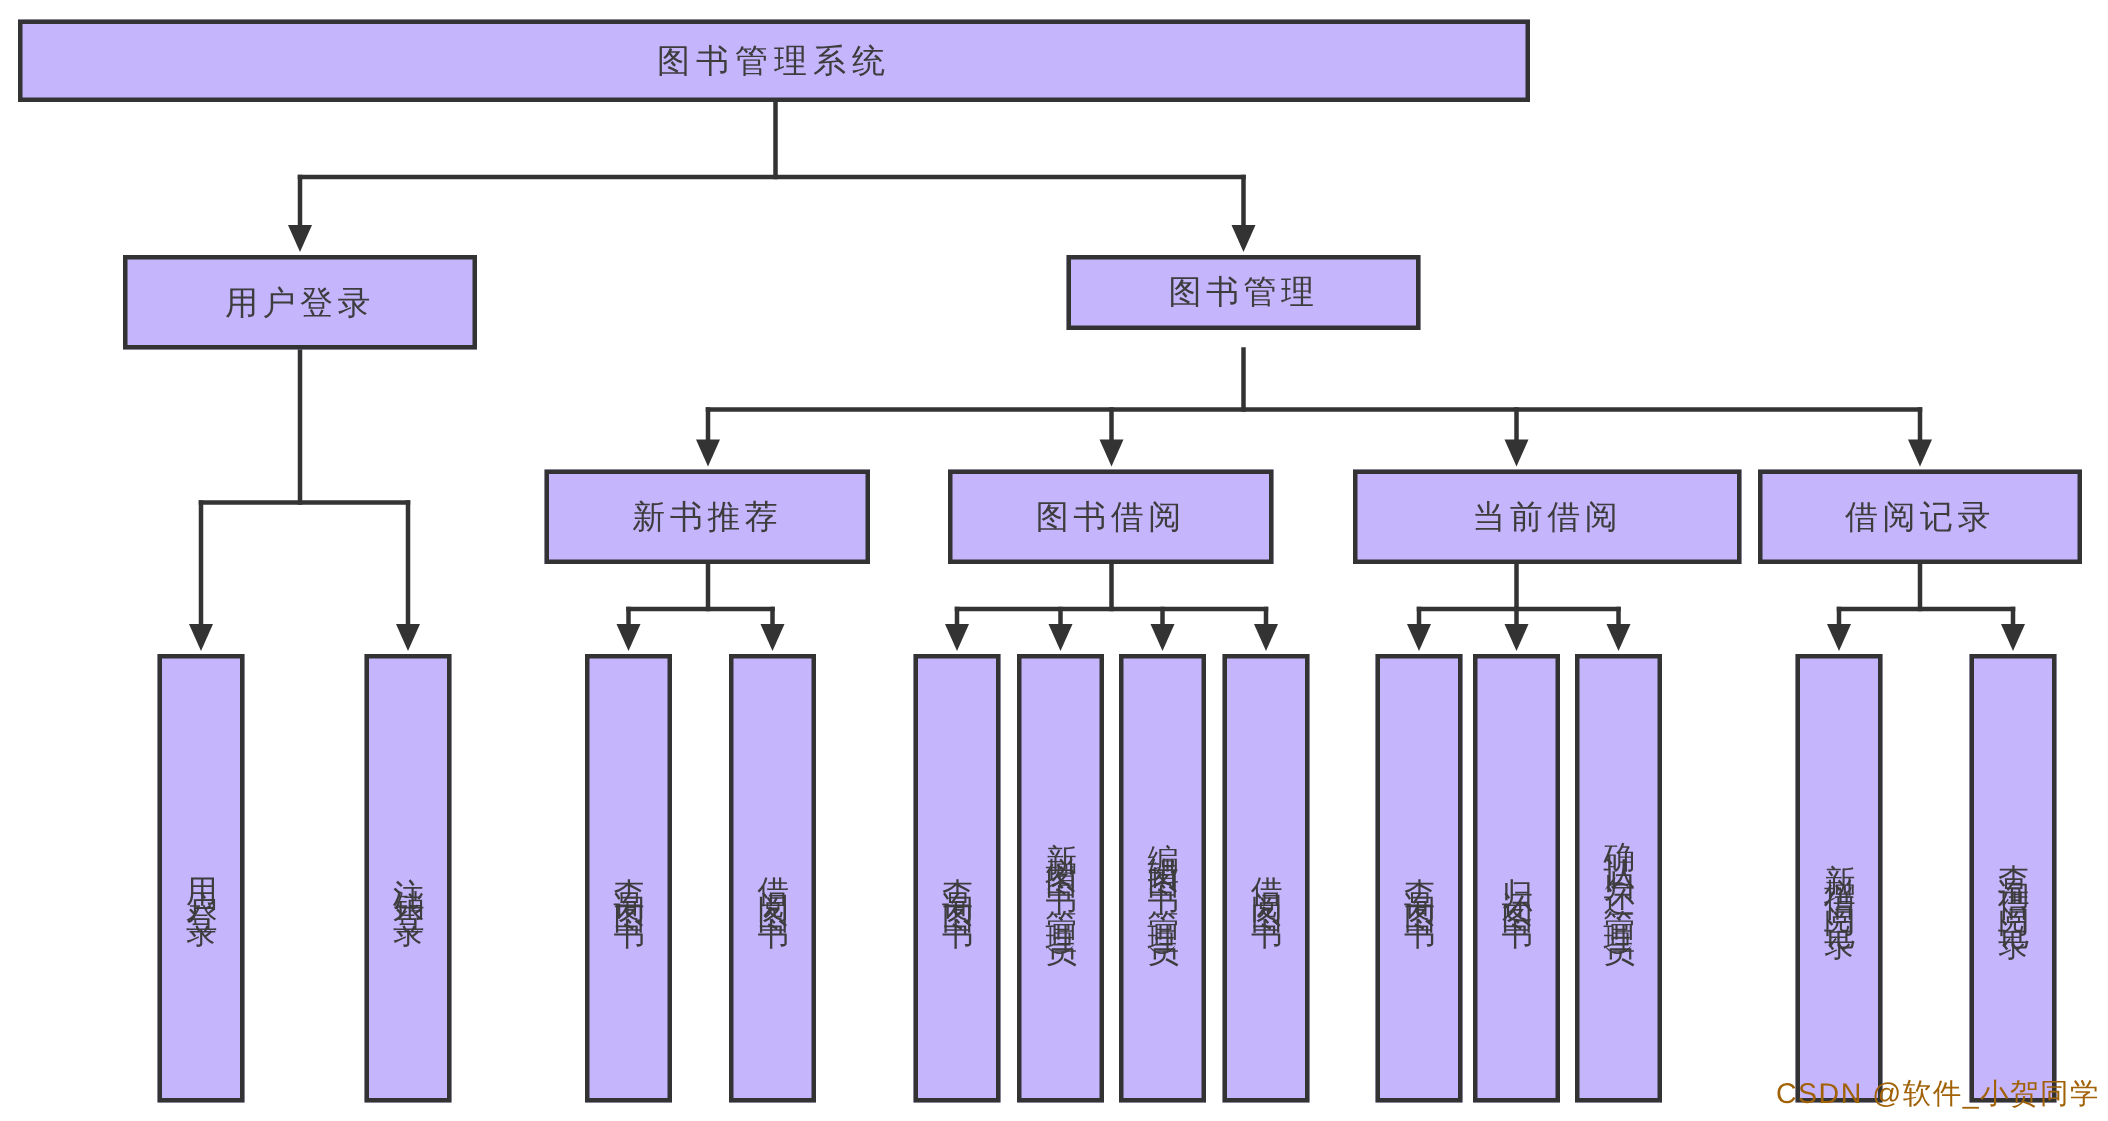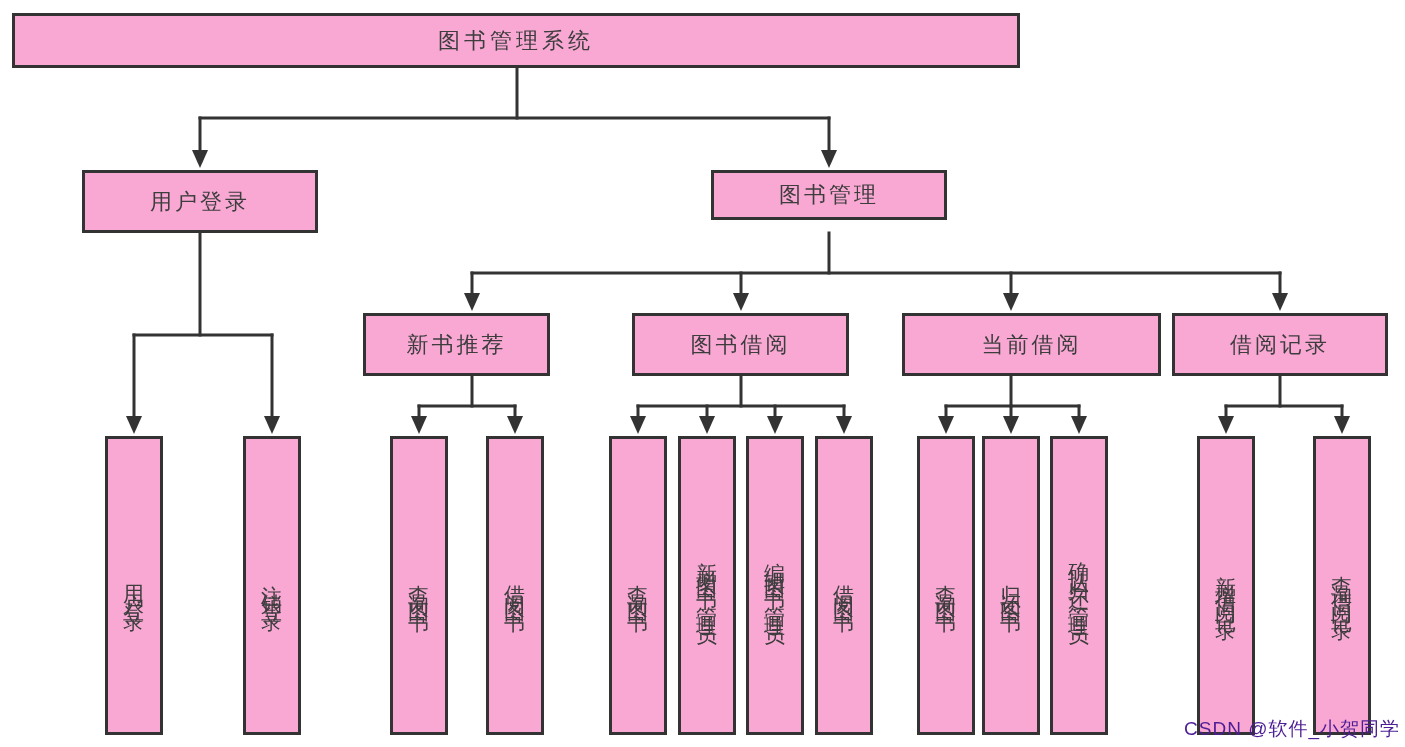--- a/index.html
+++ b/index.html
@@ -4,32 +4,32 @@
 <style>
   html,body{margin:0;padding:0;background:#ffffff;}
   .stage{
     position:relative;width:1405px;height:747px;background:#ffffff;
     font-family:"Liberation Sans","DejaVu Sans",sans-serif;overflow:hidden;
   }
   .connectors{position:absolute;left:0;top:0;width:1405px;height:747px;z-index:1;}
   .connectors path.ln{stroke:#333333;stroke-width:3;fill:none;stroke-linecap:square;}
   .connectors path.ah{fill:#333333;stroke:none;}
   .node{
-    position:absolute;background:#f9a8d4;border:3px solid #333333;box-sizing:border-box;
+    position:absolute;background:#c4b5fd;border:3px solid #333333;box-sizing:border-box;
     display:flex;align-items:center;justify-content:center;color:#3d3d3d;z-index:2;
   }
   .h-label{font-size:22px;letter-spacing:3px;white-space:nowrap;}
   .root .h-label{font-size:22px;letter-spacing:4px;}
   .leaf span{
     writing-mode:vertical-rl;text-orientation:mixed;
     font-size:21px;letter-spacing:9px;line-height:1;white-space:nowrap;
   }
   .watermark{
     position:absolute;right:5px;top:716px;z-index:5;
-    font-size:19px;letter-spacing:1px;color:#4c1d95;white-space:nowrap;
+    font-size:19px;letter-spacing:1px;color:#a16207;white-space:nowrap;
   }
 </style>
 </head>
 <body>
 
 <div class="stage">
 
   <svg class="connectors" viewBox="0 0 1405 747" xmlns="http://www.w3.org/2000/svg">
     <g>
       <path class="ln" d="M517 68 V118"></path>
@@ -103,21 +103,21 @@
     <span class="h-label">图书管理系统</span>
   </div>
 
   <div class="node" style="left:82px;top:170px;width:236px;height:63px;">
     <span class="h-label">用户登录</span>
   </div>
   <div class="node" style="left:711px;top:170px;width:236px;height:50px;">
     <span class="h-label">图书管理</span>
   </div>
 
-  <div class="node" style="left:363px;top:313px;width:187px;height:63px;">
+  <div class="node" style="left:363px;top:313px;width:217px;height:63px;">
     <span class="h-label">新书推荐</span>
   </div>
   <div class="node" style="left:632px;top:313px;width:217px;height:63px;text-align:right;">
     <span class="h-label">图书借阅</span>
   </div>
   <div class="node" style="left:902px;top:313px;width:259px;height:63px;">
     <span class="h-label">当前借阅</span>
   </div>
   <div class="node" style="left:1172px;top:313px;width:216px;height:63px;">
     <span class="h-label">借阅记录</span>

